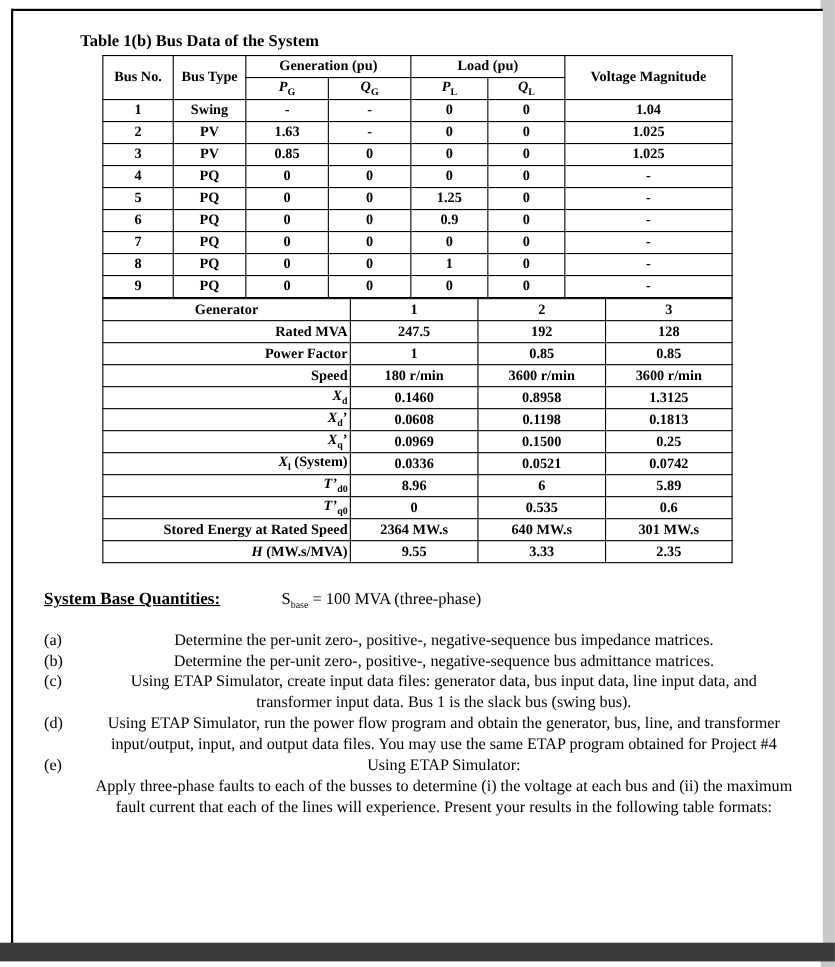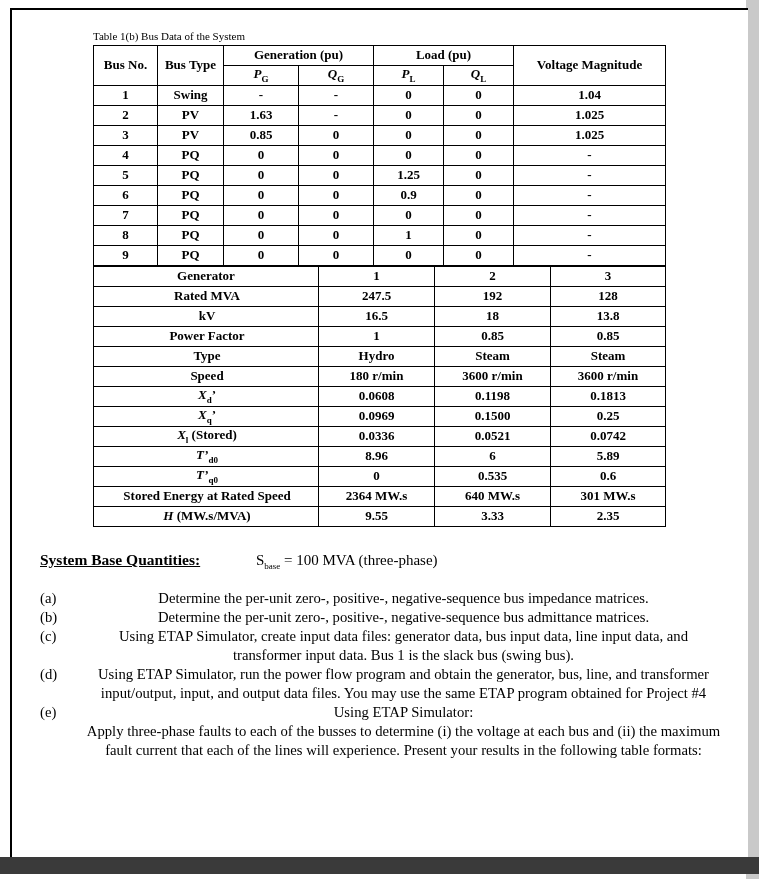--- a/index.html
+++ b/index.html
@@ -10,30 +10,30 @@
   }
   .right-strip { position:absolute; top:0; right:0; width:13px; height:879px; background:#c9c9c9; }
   .bottom-bar { position:absolute; left:0; top:857px; width:759px; height:17px; background:#3a3a3a; }
   .page-frame {
     position:absolute; left:10px; top:8px; width:736px; height:849px;
     border-left:2px solid #000; border-top:2px solid #000;
     background:#fff;
   }
   .content { position:absolute; left:12px; top:10px; width:724px; }
 
-  .table-title { font-weight:normal; font-size:11px; margin:20px 0 3px 81px; }
+  .table-title { font-weight:bold; font-size:15px; margin:20px 0 3px 61px; }
   .table-title.second { margin-top:20px; }
 
   table { border-collapse:collapse; table-layout:fixed; margin-left:81px; width:572px;
           font-size:13px; font-weight:bold; }
   th, td { border:1.5px solid #000; text-align:center; padding:0 2px; height:19px; line-height:1.15; }
   .ital { font-style:italic; }
   sub { font-size:9px; }
 
-  .gen-table .gen-label { text-align:center; padding-left:4px; }
+  .gen-table .gen-label { text-align:right; padding-left:4px; }
 
   .base-line { margin:24px 0 0 28px; font-size:15px; }
   .base-head { font-weight:bold; text-decoration:underline; font-size:15.5px; }
   .base-val { margin-left:52px; }
   .base-val .sb { font-weight:normal; }
 
   .tasks { margin:18px 0 0 28px; font-size:14.7px; line-height:19px; width:690px; }
   .task-item { display:flex; }
   .task-label { width:45px; flex:0 0 45px; }
   .task-text { width:637px;text-align:center; }
@@ -175,57 +175,51 @@
       </tr>
     </thead>
     <tbody>
         <tr>
           <td class="gen-label"><span>Rated MVA</span></td>
           <td>247.5</td>
           <td>192</td>
           <td>128</td>
         </tr>
         <tr>
-          <td class="gen-label"><span>kV</span></td>
-          <td>16.5</td>
-          <td>18</td>
-          <td>13.8</td>
-        </tr>
-        <tr>
           <td class="gen-label"><span>Power Factor</span></td>
           <td>1</td>
           <td>0.85</td>
           <td>0.85</td>
         </tr>
         <tr>
-          <td class="gen-label"><span>Type</span></td>
-          <td>Hydro</td>
-          <td>Steam</td>
-          <td>Steam</td>
-        </tr>
-        <tr>
           <td class="gen-label"><span>Speed</span></td>
           <td>180 r/min</td>
           <td>3600 r/min</td>
           <td>3600 r/min</td>
         </tr>
         <tr>
+          <td class="gen-label"><span class="ital">X</span><sub>d</sub></td>
+          <td>0.1460</td>
+          <td>0.8958</td>
+          <td>1.3125</td>
+        </tr>
+        <tr>
           <td class="gen-label"><span class="ital">X</span><sub>d</sub><span>’</span></td>
           <td>0.0608</td>
           <td>0.1198</td>
           <td>0.1813</td>
         </tr>
         <tr>
           <td class="gen-label"><span class="ital">X</span><sub>q</sub><span>’</span></td>
           <td>0.0969</td>
           <td>0.1500</td>
           <td>0.25</td>
         </tr>
         <tr>
-          <td class="gen-label"><span class="ital">X</span><sub>l</sub><span> (Stored)</span></td>
+          <td class="gen-label"><span class="ital">X</span><sub>l</sub><span> (System)</span></td>
           <td>0.0336</td>
           <td>0.0521</td>
           <td>0.0742</td>
         </tr>
         <tr>
           <td class="gen-label"><span class="ital">T’</span><sub>d0</sub></td>
           <td>8.96</td>
           <td>6</td>
           <td>5.89</td>
         </tr>

